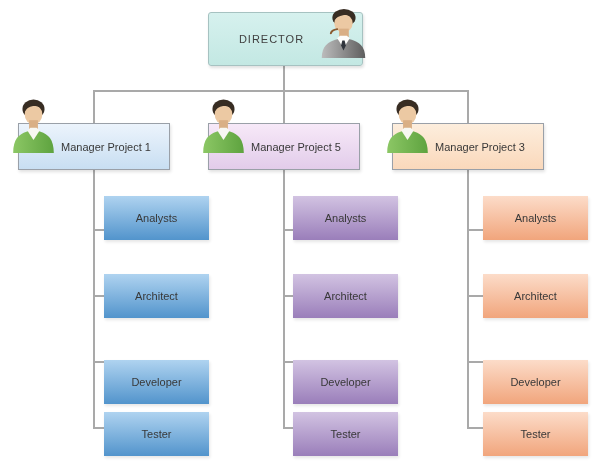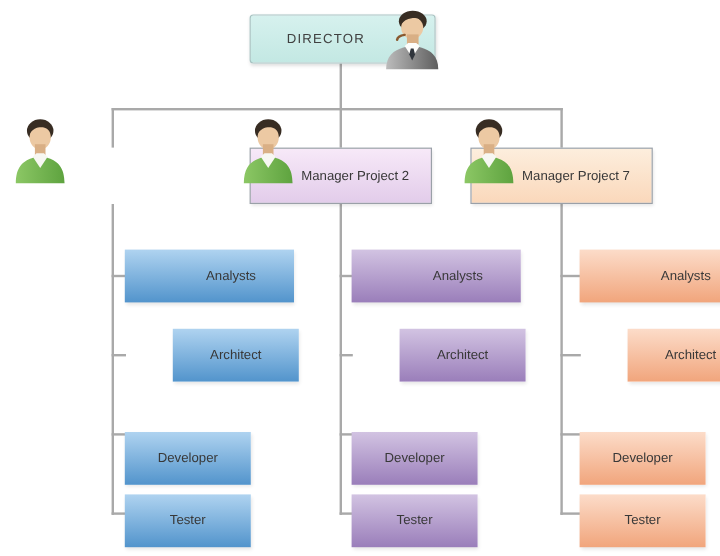--- a/index.html
+++ b/index.html
@@ -10,21 +10,21 @@
   
   .ln { position:absolute; background:#a9a9a9; z-index:0; }
   .ln.h { height:2px; }
   .ln.v { width:2px; }
   
   .node {
     position:absolute; z-index:1; display:flex; align-items:center; justify-content:center;
     font-size:11px; color:#383838; text-align:center;
   }
   .node.director {
-    left:208px; top:12px; width:155px; height:41px;
+    left:208px; top:12px; width:155px; height:54px;
     background:linear-gradient(#d6f1ee,#c3e8e3);
     border:1px solid #a6c2c1; border-radius:3px;
     letter-spacing:1px; color:#404040;
     box-shadow:1px 2px 3px rgba(0,0,0,0.12);
     padding-right:28px; box-sizing:border-box;
   }
   .node.manager {
     top:123px; width:152px; height:47px;
     border:1px solid #9aa0a8; box-sizing:border-box;
     box-shadow:1px 2px 3px rgba(0,0,0,0.12);
@@ -34,21 +34,21 @@
   .mgr2 { left:208px; background:linear-gradient(#f7e9f8,#e2ccea); }
   .mgr3 { left:392px; width:153px; background:linear-gradient(#fdeedd,#fad8bb); }
   .node.sub {
     width:105px; height:44px;
     box-shadow:1px 2px 3px rgba(0,0,0,0.10);
   }
   .sub.blue   { background:linear-gradient(#afd3f0,#5294cc); }
   .sub.purple { background:linear-gradient(#d2c3e2,#9a7eba); }
   .sub.orange { background:linear-gradient(#fcdcc9,#f1a57c); }
   .col1 { left:104px; } .col2 { left:293px; } .col3 { left:483px; }
-  .row0 { top:208px;padding-left:36px; } .row1 { top:274px;margin-left:40px; } .row2 { top:360px; } .row3 { top:412px; }
+  .row0 { top:196px; } .row1 { top:274px; } .row2 { top:360px; } .row3 { top:412px; }
   
   .person { position:absolute; z-index:3; }
   .person-dir { left:314px; top:6px;  width:58px; height:52px; }
   .person-m   { top:96px; width:53px; height:57px; }
   .pm1 { left:7px; } .pm2 { left:197px; } .pm3 { left:381px; }
 </style>
 </head>
 <body>
 
 <div class="canvas">
@@ -90,55 +90,58 @@
     <ellipse cx="31" cy="14" rx="12" ry="10.5" fill="#382d23"></ellipse>
     <ellipse cx="30.5" cy="20.5" rx="9.5" ry="11" fill="#ecc9a3"></ellipse>
     <path d="M21,17 C21,8 26,4.8 31,4.8 C38,4.8 42,9 42,16.5 C37,10.8 33.5,10.5 30,11 C26,11.6 22.8,14 21,17 Z" fill="#382d23"></path>
     <rect x="26" y="27" width="10" height="10" fill="#d9af85"></rect>
     <path d="M8,62 C8,48 14.5,43 23,40 L30.5,37.5 L38,40 C46.5,43 53,48 53,62 Z" fill="url(#gsuit)"></path>
     <path d="M24,38.5 L30.5,50 L37,38.5 L34,35.5 L27,35.5 Z" fill="#fdfdfb"></path>
     <path d="M29.3,41 L31.7,41 L33,47 L30.5,53 L28,47 Z" fill="#30353c"></path>
     <path d="M24,27.5 Q18,28.5 17.5,32.5" stroke="#8a5a30" stroke-width="2.2" fill="none" stroke-linecap="round"></path>
   </svg>
 
+  <div class="node manager mgr1">
+    <span>Manager Project 1</span>
+  </div>
   <svg class="person person-m pm1" viewBox="0 0 60 66" preserveAspectRatio="none">
     <defs>
       <linearGradient id="gbody1" x1="0" y1="0" x2="1" y2="0">
         <stop offset="0" stop-color="#8cc765"></stop>
           <stop offset="1" stop-color="#5ea33f"></stop>
       </linearGradient>
     </defs>
     <ellipse cx="30" cy="15" rx="12.5" ry="11" fill="#382d23"></ellipse>
     <ellipse cx="30" cy="21.5" rx="10" ry="11.5" fill="#ecc9a3"></ellipse>
     <path d="M19.5,19 C19.6,9 24.5,5.5 30.5,5.5 C37.5,5.5 41.3,10 41.6,18 C36.5,11.8 33,11.2 29.5,11.7 C25,12.3 21.5,15 19.5,19 Z" fill="#382d23"></path>
     <rect x="25" y="28" width="10" height="11" fill="#d9af85"></rect>
     <path d="M7,66 C7,50 13.5,44.5 22,41.5 L30,38.5 L38,41.5 C46.5,44.5 53,50 53,66 Z" fill="url(#gbody1)"></path>
     <path d="M23,40 L30,51 L37,40 L33.5,36.8 L26.5,36.8 Z" fill="#f7f7f2"></path>
   </svg>
 
   <div class="node manager mgr2">
-    <span>Manager Project 2</span>
+    <span>Manager Project 5</span>
   </div>
   <svg class="person person-m pm2" viewBox="0 0 60 66" preserveAspectRatio="none">
     <defs>
       <linearGradient id="gbody2" x1="0" y1="0" x2="1" y2="0">
         <stop offset="0" stop-color="#8cc765"></stop>
           <stop offset="1" stop-color="#5ea33f"></stop>
       </linearGradient>
     </defs>
     <ellipse cx="30" cy="15" rx="12.5" ry="11" fill="#382d23"></ellipse>
     <ellipse cx="30" cy="21.5" rx="10" ry="11.5" fill="#ecc9a3"></ellipse>
     <path d="M19.5,19 C19.6,9 24.5,5.5 30.5,5.5 C37.5,5.5 41.3,10 41.6,18 C36.5,11.8 33,11.2 29.5,11.7 C25,12.3 21.5,15 19.5,19 Z" fill="#382d23"></path>
     <rect x="25" y="28" width="10" height="11" fill="#d9af85"></rect>
     <path d="M7,66 C7,50 13.5,44.5 22,41.5 L30,38.5 L38,41.5 C46.5,44.5 53,50 53,66 Z" fill="url(#gbody2)"></path>
     <path d="M23,40 L30,51 L37,40 L33.5,36.8 L26.5,36.8 Z" fill="#f7f7f2"></path>
   </svg>
 
   <div class="node manager mgr3">
-    <span>Manager Project 7</span>
+    <span>Manager Project 3</span>
   </div>
   <svg class="person person-m pm3" viewBox="0 0 60 66" preserveAspectRatio="none">
     <defs>
       <linearGradient id="gbody3" x1="0" y1="0" x2="1" y2="0">
         <stop offset="0" stop-color="#8cc765"></stop>
           <stop offset="1" stop-color="#5ea33f"></stop>
       </linearGradient>
     </defs>
     <ellipse cx="30" cy="15" rx="12.5" ry="11" fill="#382d23"></ellipse>
     <ellipse cx="30" cy="21.5" rx="10" ry="11.5" fill="#ecc9a3"></ellipse>

